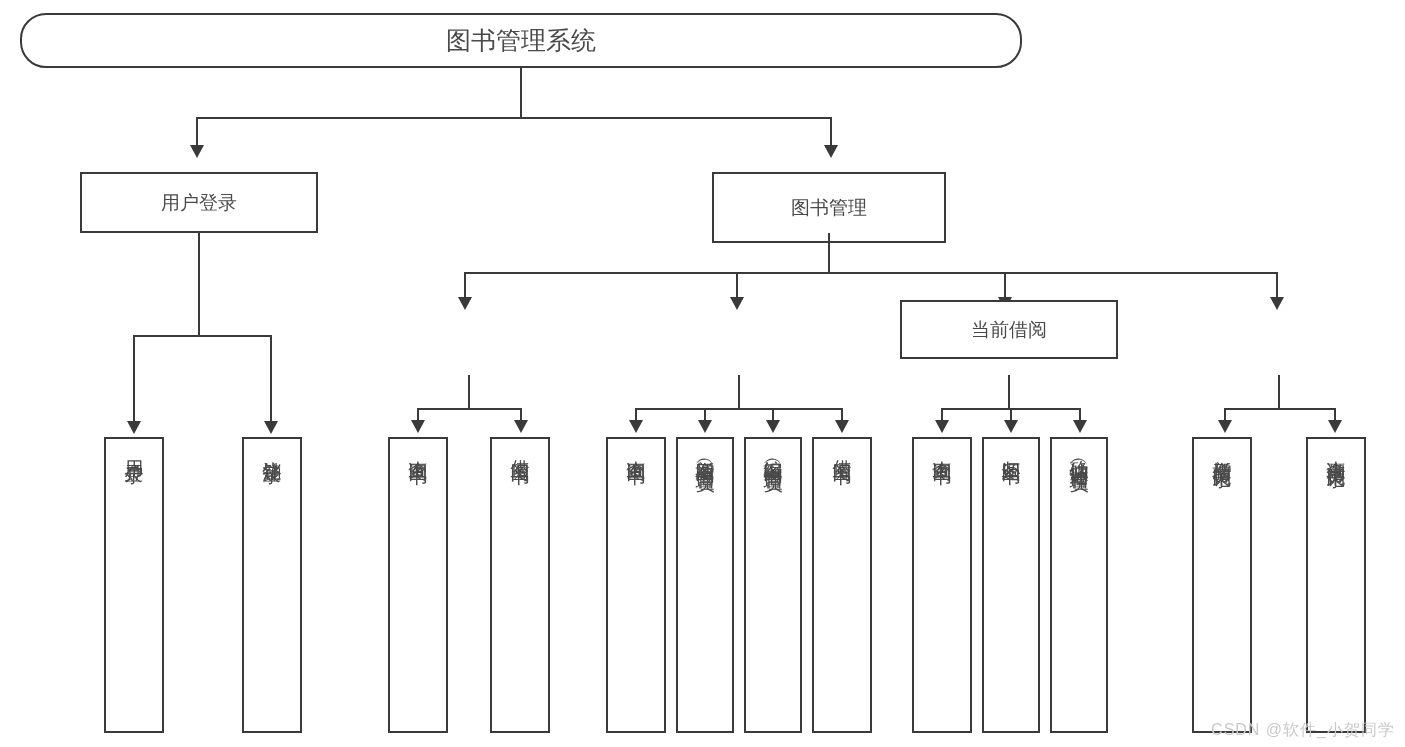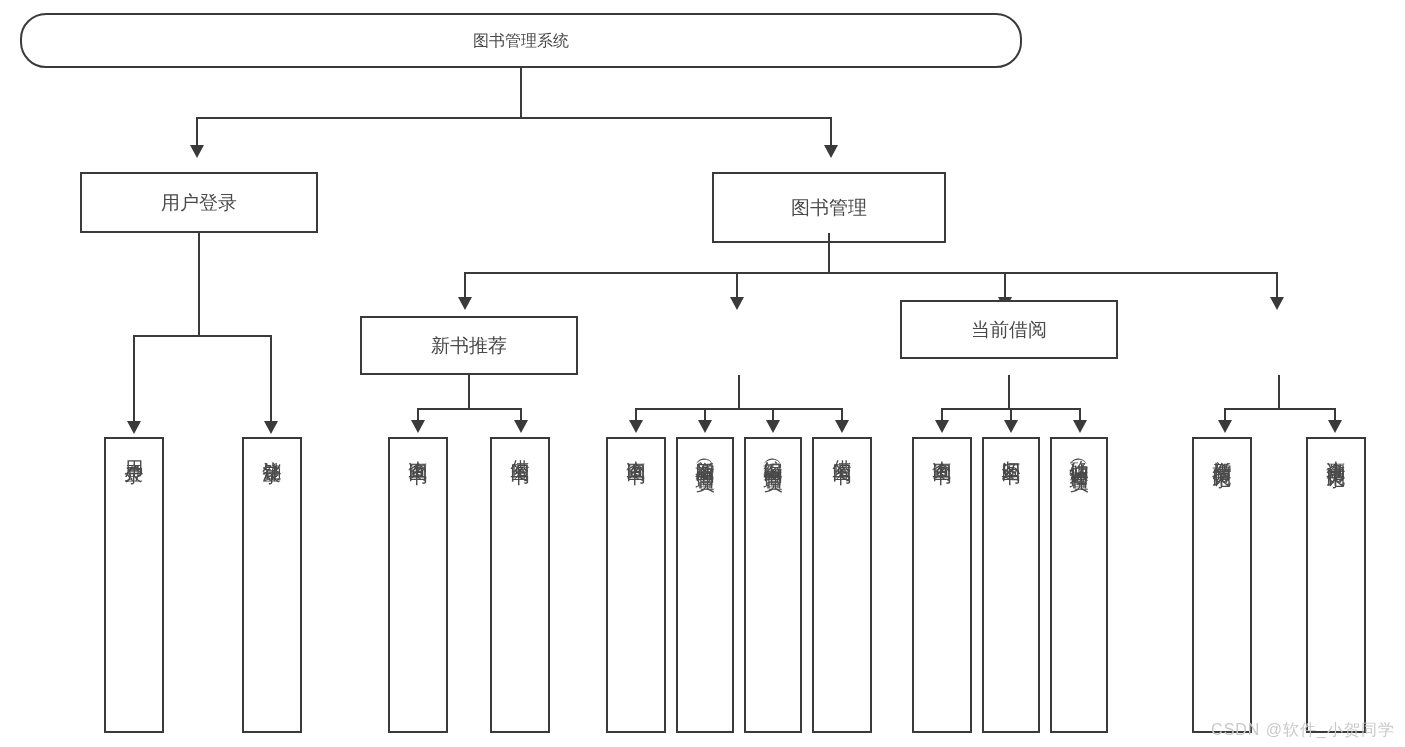--- a/index.html
+++ b/index.html
@@ -21,21 +21,21 @@
     background:#ffffff;
     border:2px solid #3a3a3a;
     display:flex;
     align-items:center;
     justify-content:center;
     text-align:center;
     line-height:1.25;
     color:#4a4a4a;
   }
   .node.root{
-    font-size:16px;
+    font-size:25px;
     border-radius:26px;
   }
   .node.level2{
     font-size:19px;
   }
   .node.level3{
     font-size:19px;
   }
   
   .node.leaf{
@@ -115,23 +115,20 @@
   <div class="line hline" style="left:464px;top:272px;width:814px;"></div>
   <div class="line vline" style="left:464px;top:272px;height:27px;"></div>
   <div class="arrow" style="left:458px;top:297px;"></div>
   <div class="line vline" style="left:736px;top:272px;height:27px;"></div>
   <div class="arrow" style="left:730px;top:297px;"></div>
   <div class="line vline" style="left:1004px;top:272px;height:27px;"></div>
   <div class="arrow" style="left:998px;top:297px;"></div>
   <div class="line vline" style="left:1276px;top:272px;height:27px;"></div>
   <div class="arrow" style="left:1270px;top:297px;"></div>
 
-  <div class="node level3" style="left:360px;top:316px;width:218px;height:59px;">
-    <span>新书推荐</span>
-  </div>
   <div class="node level3" style="left:900px;top:300px;width:218px;height:59px;">
     <span>当前借阅</span>
   </div>
 
   <div class="line vline" style="left:468px;top:375px;height:33px;"></div>
   <div class="line hline" style="left:417px;top:408px;width:105px;"></div>
   <div class="line vline" style="left:417px;top:408px;height:14px;"></div>
   <div class="arrow" style="left:411px;top:420px;"></div>
   <div class="line vline" style="left:520px;top:408px;height:14px;"></div>
   <div class="arrow" style="left:514px;top:420px;"></div>

